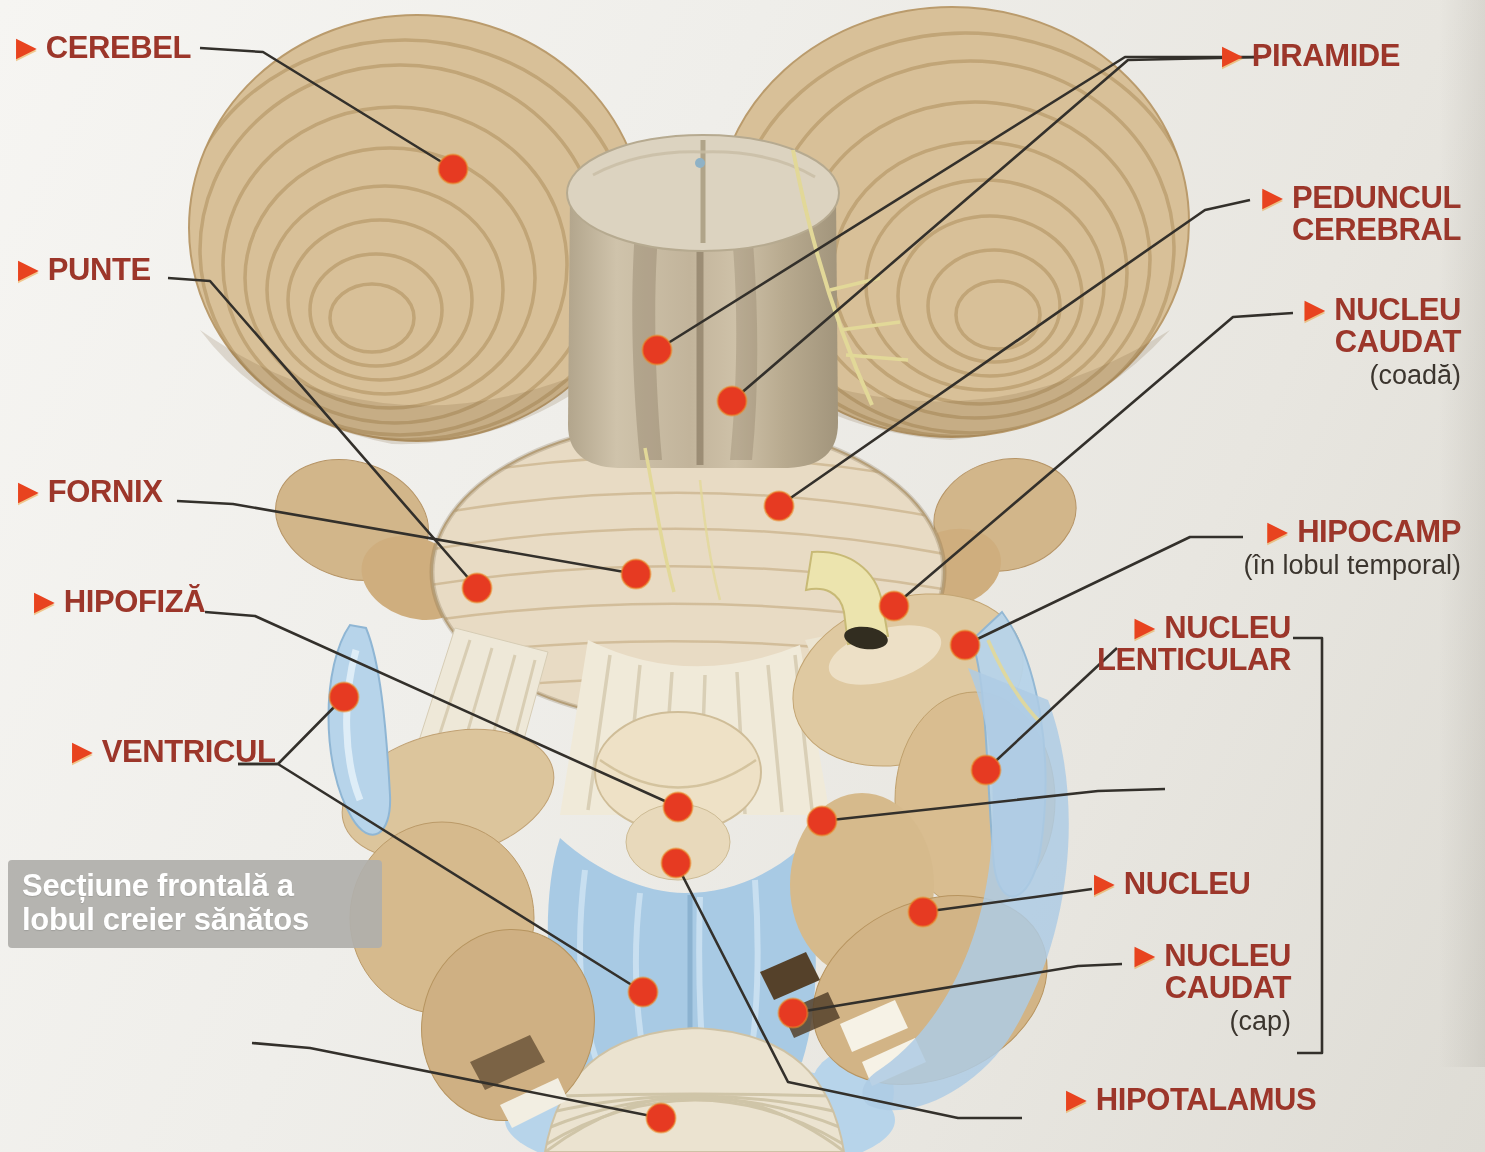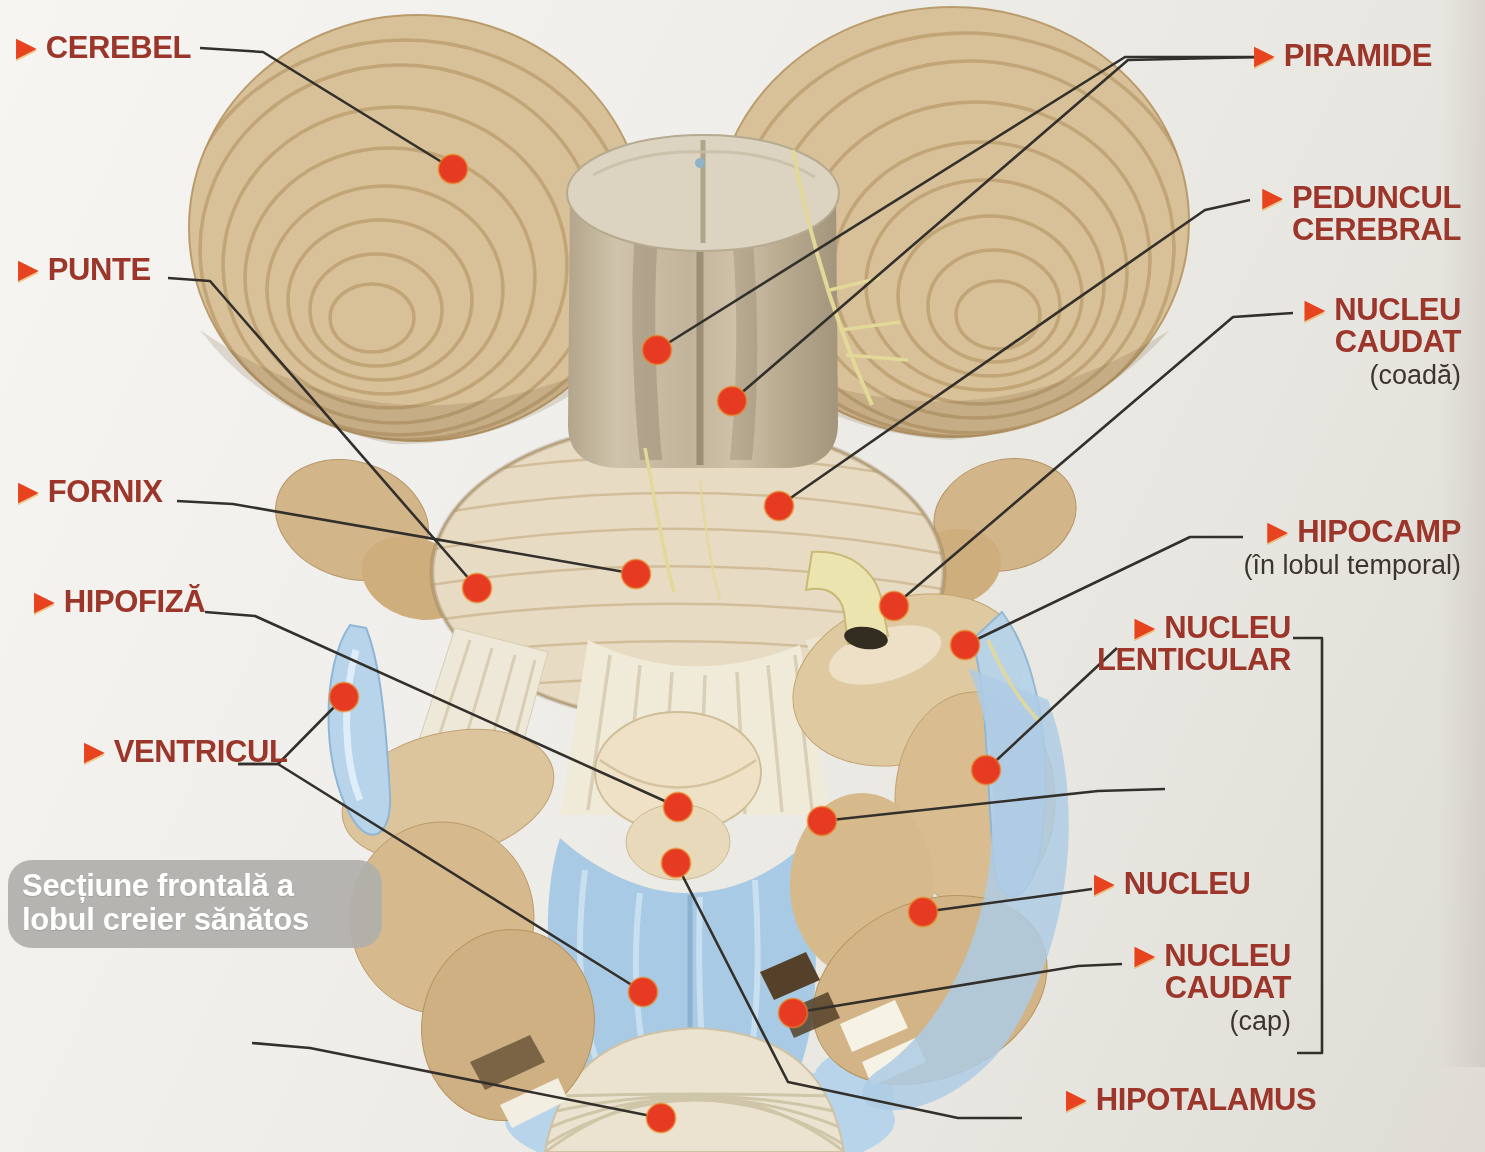--- a/index.html
+++ b/index.html
@@ -24,24 +24,24 @@
   .arr{
     color:#e8431f;font-weight:normal;font-size:27px;
     display:inline-block;margin-right:9px;transform:translateY(-2px);
     text-shadow:0 2px 0 rgba(236,156,44,.5);
     letter-spacing:0;
   }
   .note{
     display:block;font-weight:normal;color:#3b352e;font-size:27px;
     letter-spacing:0;margin-top:4px;
   }
-  .indent1{margin-left:28px;padding-left:48px;}
+  .indent1{margin-left:16px;padding-left:48px;}
   .caption{
     position:absolute;left:8px;top:860px;width:348px;
-    background:rgba(176,175,171,.93);border-radius:24px;
+    background:rgba(176,175,171,.93);border-radius:4px;
     padding:9px 12px 11px 14px;
     font-weight:bold;font-size:31px;line-height:1.1;color:#ffffff;
     letter-spacing:-.3px;
     text-shadow:0 1px 1px rgba(120,120,118,.35);
   }
 </style>
 </head>
 <body>
 
 <div class="stage">
@@ -259,21 +259,21 @@
 
   <div class="lbl" style="left:34px;top:586px">
     <span class="arr">▶</span><span>HIPOFIZĂ</span>
   </div>
 
   <div class="lbl" style="left:8px;top:736px">
     <div class="indent1"><span class="arr">▶</span><span>VENTRICUL</span></div>
   </div>
 
 
-  <div class="lbl" style="left:1254px;top:40px">
+  <div class="lbl" style="left:1222px;top:40px">
     <span class="arr">▶</span><span>PIRAMIDE</span>
   </div>
 
   <div class="lbl right" style="right:24px;top:182px">
     <div><span class="arr">▶</span><span>PEDUNCUL</span></div>
     <div>CEREBRAL</div>
   </div>
 
   <div class="lbl right" style="right:24px;top:294px">
     <div><span class="arr">▶</span><span>NUCLEU</span></div>

